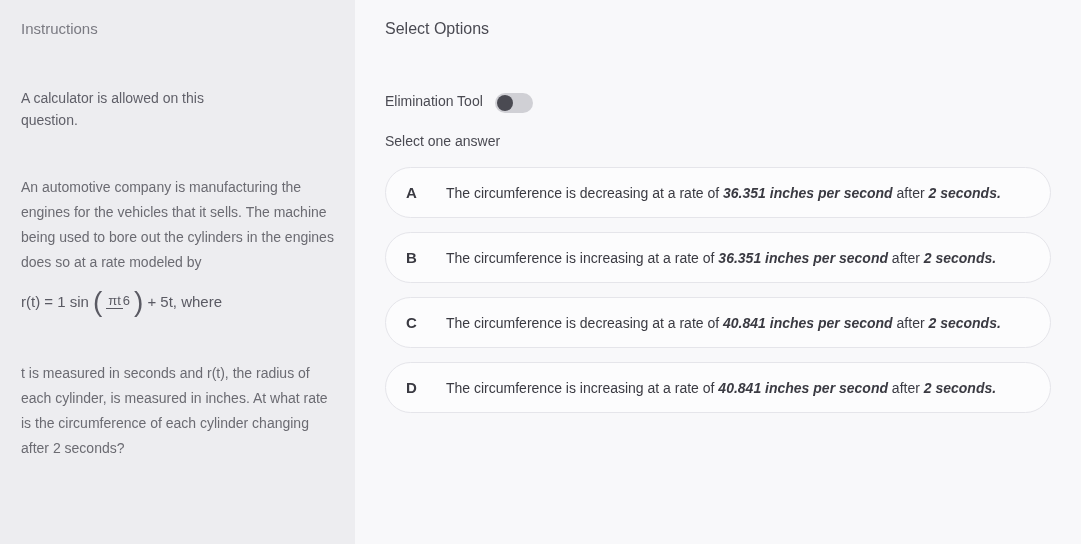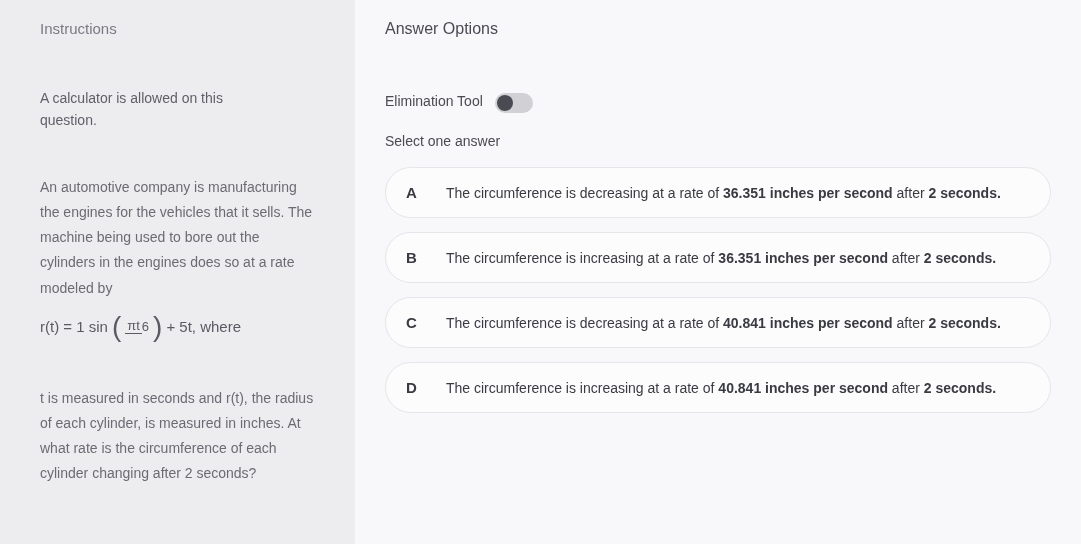--- a/index.html
+++ b/index.html
@@ -10,21 +10,21 @@
     body {
       font-family: -apple-system, BlinkMacSystemFont, "Segoe UI", Arial, sans-serif;
       background: #f0f0f2;
       width: 1081px;
       height: 544px;
       overflow: hidden;
       display: flex;
     }
     .left-panel {
       width: 355px;
-      padding: 20px 40px;
+      padding: 20px 21px;
       background: #ededf0;
       color: #6b6b72;
     }
     .instructions-header {
       font-size: 15px;
       color: #7a7a82;
       margin-bottom: 50px;
       font-weight: 500;
     }
     .calc-text {
@@ -123,20 +123,21 @@
       font-weight: 600;
       color: #3a3a42;
       min-width: 18px;
     }
     .option-text {
       font-size: 14px;
       color: #3a3a42;
     }
     .bold {
       font-weight: 700;
+      font-style: italic;
     }
   </style>
 </head>
 <body>
 
 <div class="left-panel">
   <div class="instructions-header">Instructions</div>
   <div class="calc-text">
     <span>A calculator is allowed on this</span><br>
     <span>question.</span>
@@ -149,21 +150,21 @@
       <span class="frac-num">πt</span>
       <span>6</span>
     </span>
     <span class="paren">)</span>
     <span>+ 5t, where</span>
   </div>
   <div class="problem-text">t is measured in seconds and r(t), the radius of each cylinder, is measured in inches. At what rate is the circumference of each cylinder changing after 2 seconds?</div>
 </div>
 
 <div class="right-panel">
-  <div class="answer-header">Answer Options</div>
+  <div class="answer-header">Select Options</div>
   <div class="tool-row">
     <span class="elim-label">Elimination Tool</span>
     <div class="toggle">
       <div class="toggle-knob"></div>
     </div>
   </div>
   <div class="select-label">Select one answer</div>
 
   <div class="option">
     <span class="option-letter">A</span>

